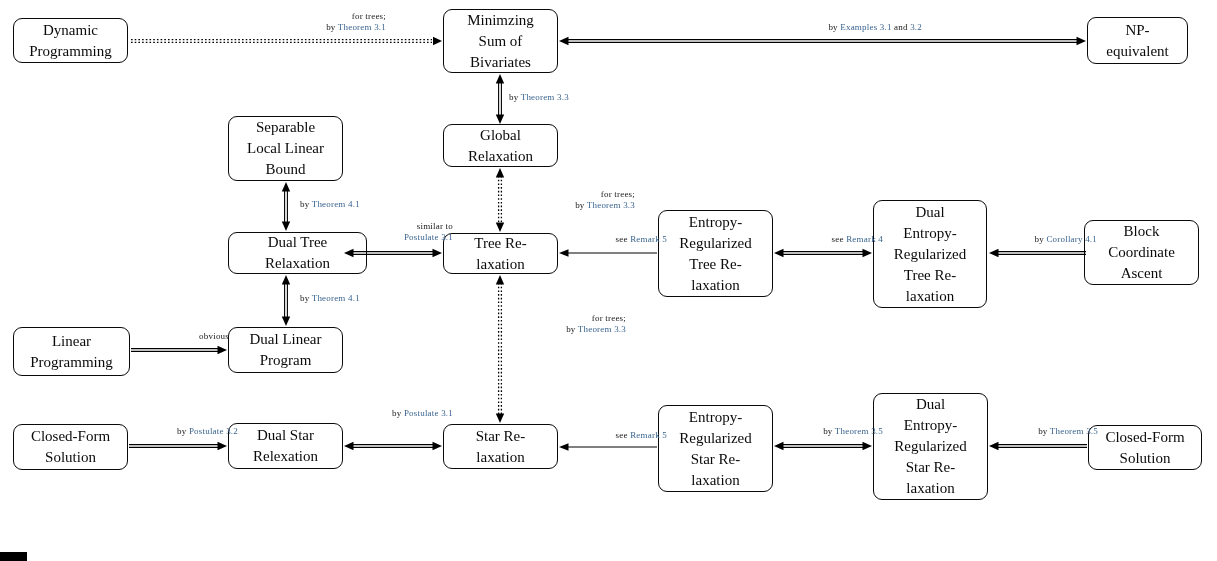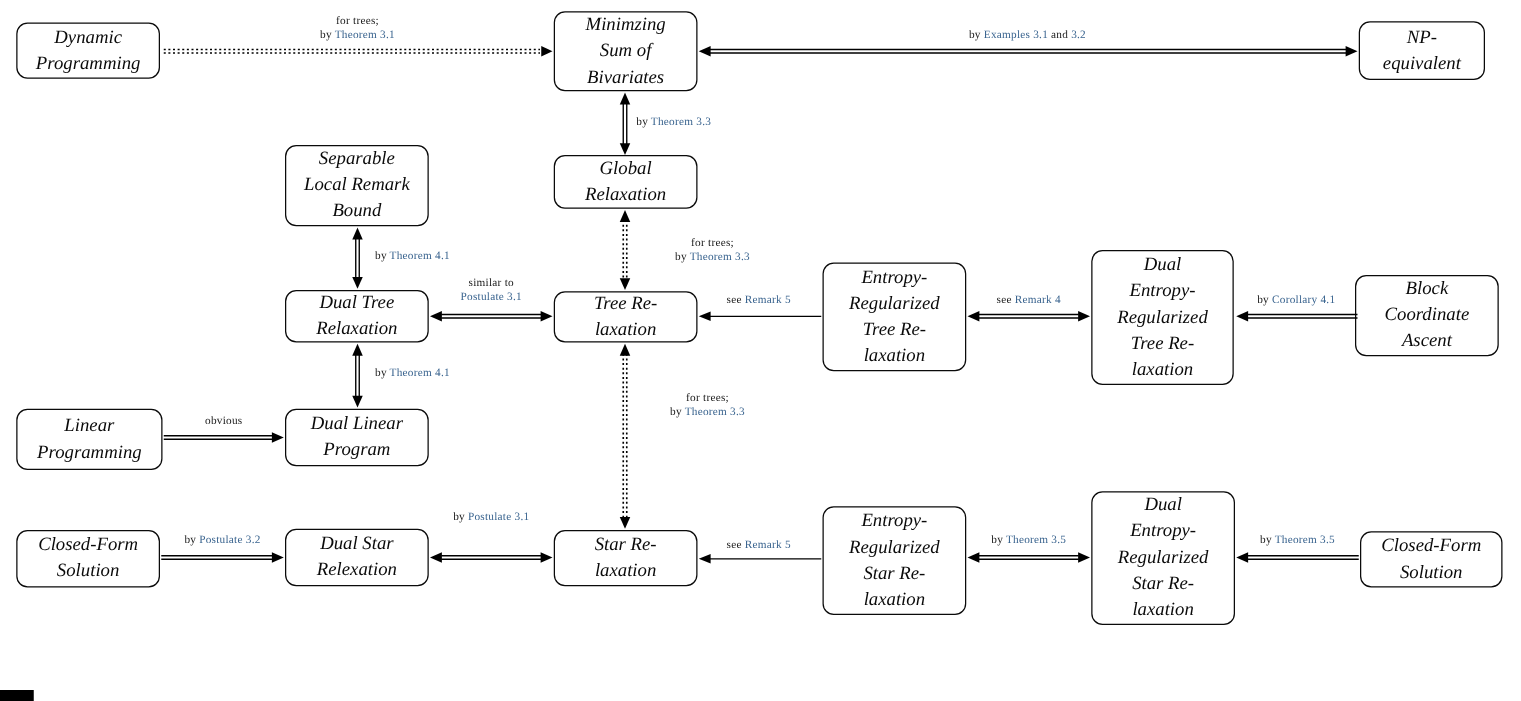--- a/index.html
+++ b/index.html
@@ -1,25 +1,25 @@
 <!DOCTYPE html>
 <html><head>
 <meta charset="utf-8">
 <style>
   html,body{margin:0;padding:0;background:#fff;}
   body{width:1217px;height:561px;position:relative;overflow:hidden;
        font-family:"Liberation Serif", serif;color:#000;}
   .node{position:absolute;border:1.7px solid #0a0a0a;border-radius:9px;background:#fff;
         display:flex;align-items:center;justify-content:center;box-sizing:border-box;}
-  .bt{white-space:pre-line;text-align:center;font-size:15px;line-height:21px;color:#0a0a0a;font-style:italic;}
+  .bt{white-space:pre-line;text-align:center;font-size:15px;line-height:21px;color:#0a0a0a;}
   .it .bt{}
   .lbl{position:absolute;font-size:9px;line-height:11px;text-align:center;
        color:#1a1a1a;letter-spacing:0.2px;}
   .lbl.left{text-align:left;}
-  .ln{display:block;}
+  .ln{display:block;text-align:right;}
   .blue{color:#3a648f;}
   svg.overlay{position:absolute;left:0;top:0;pointer-events:none;}
   .ln2{stroke:#000;stroke-width:1.1;fill:none;}
   .lnd{stroke:#000;stroke-width:1.3;fill:none;stroke-dasharray:1.6 2.1;}
   .ln1{stroke:#000;stroke-width:1;fill:none;}
   .hd{fill:#000;stroke:none;}
   .strip{position:absolute;background:#000;}
 </style>
 </head>
 <body>
@@ -32,28 +32,28 @@
     <div class="bt">Minimzing
 Sum of
 Bivariates</div>
   </div>
 <div class="node it" style="left:1087px;top:17px;width:101px;height:47px">
     <div class="bt">NP-
 equivalent</div>
   </div>
 <div class="node" style="left:228px;top:116px;width:115px;height:65px">
     <div class="bt">Separable
-Local Remark
+Local Linear
 Bound</div>
   </div>
 <div class="node" style="left:443px;top:124px;width:115px;height:43px">
     <div class="bt">Global
 Relaxation</div>
   </div>
-<div class="node" style="left:228px;top:232px;width:115px;height:42px">
+<div class="node" style="left:228px;top:232px;width:139px;height:42px">
     <div class="bt">Dual Tree
 Relaxation</div>
   </div>
 <div class="node" style="left:443px;top:233px;width:115px;height:41px">
     <div class="bt">Tree Re-
 laxation</div>
   </div>
 <div class="node" style="left:658px;top:210px;width:115px;height:87px">
     <div class="bt">Entropy-
 Regularized

